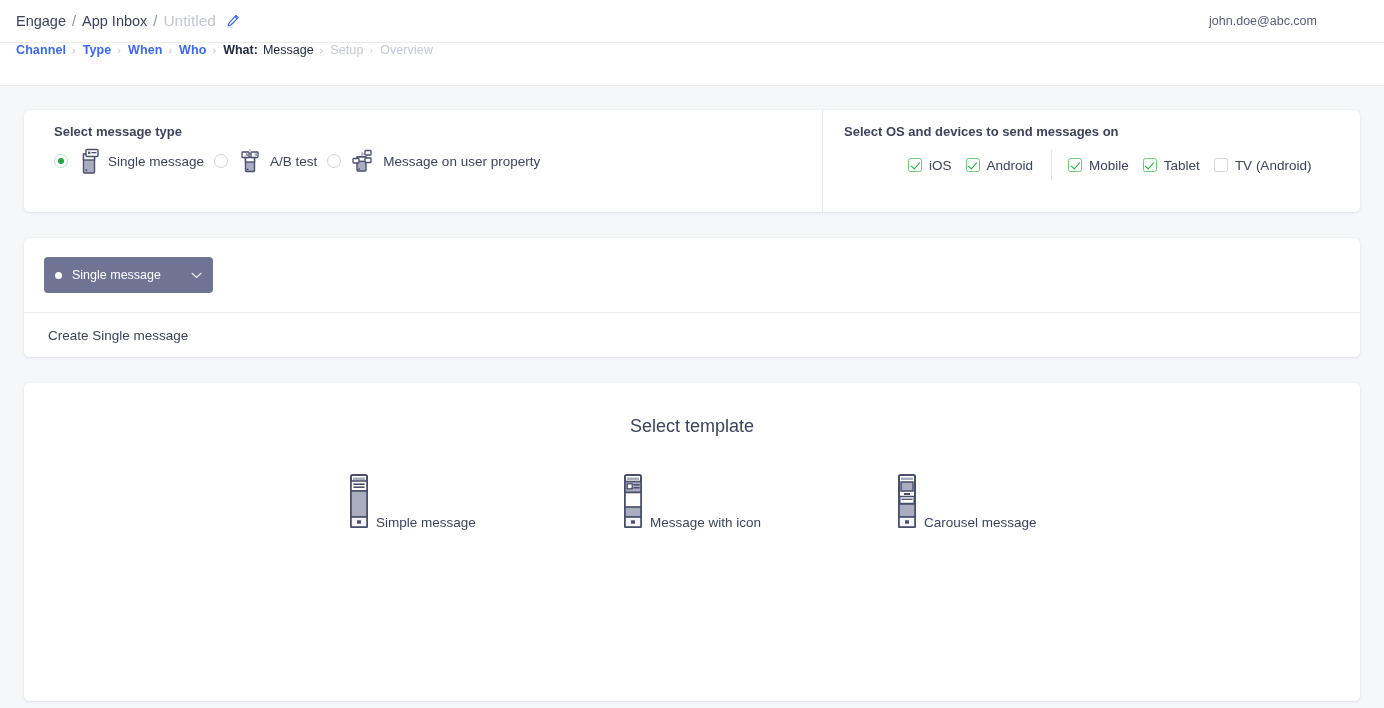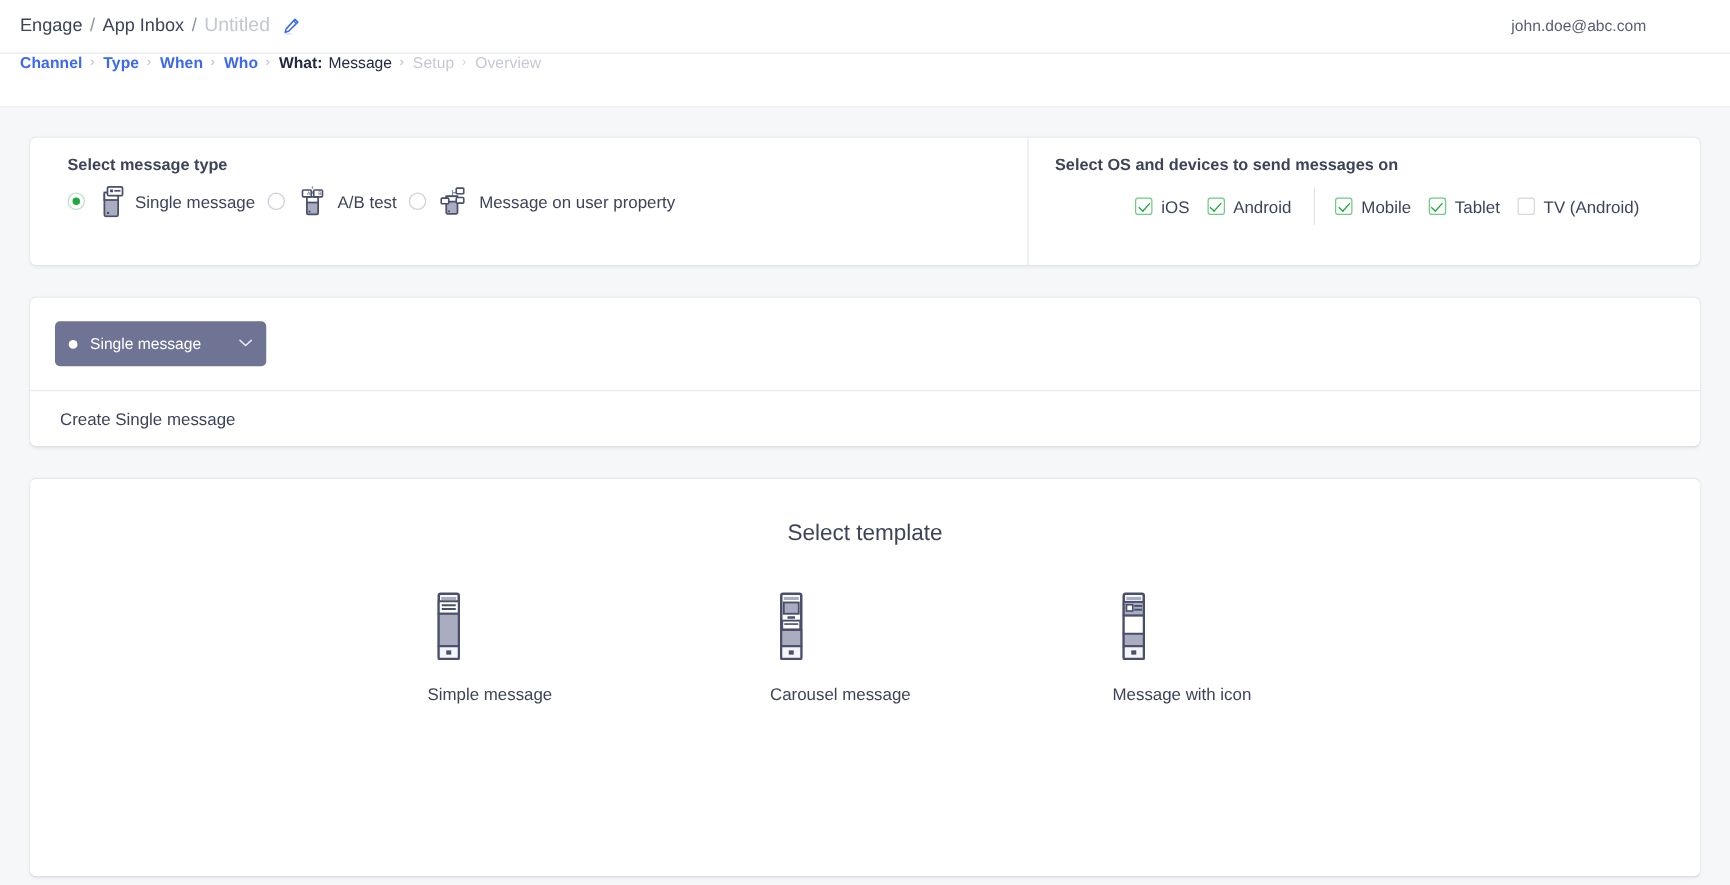--- a/index.html
+++ b/index.html
@@ -205,22 +205,22 @@
     margin-bottom: 35px;
   }
   .tpl-grid {
     display: flex;
     justify-content: center;
     gap: 122px;
   }
   .tpl-item {
     width: 152px;
     display: flex;
-    flex-direction: column;
-    align-items: flex-start;
+    flex-direction: row;
+    align-items: flex-end;
     cursor: pointer;
   }
   .tpl-icon { height: 58px; display: flex; align-items: center; justify-content: center; }
   .tpl-label {
     margin-top: 18px;
     font-size: 13.5px;
     color: #3d4359;
     text-align: center;
     white-space: nowrap;
   }
@@ -408,46 +408,46 @@
           </svg>
         </span>
         <span class="tpl-label">Simple message</span>
       </div>
 
       <div class="tpl-item">
         <span class="tpl-icon">
           <svg width="34" height="56" viewBox="0 0 34 56" aria-hidden="true">
             <rect x="9" y="2" width="16" height="52" rx="1.5" fill="#ffffff" stroke="#4a4f6b" stroke-width="2"></rect>
             <rect x="11" y="4.5" width="12" height="2.5" fill="#aaadc0"></rect>
-            <rect x="11" y="9" width="12" height="9" fill="#aaadc0" stroke="#4a4f6b" stroke-width="1.5"></rect>
-            <rect x="14" y="20" width="6" height="2" fill="#4a4f6b"></rect>
-            <rect x="9.8" y="23.5" width="14.4" height="7" fill="#ffffff" stroke="#4a4f6b" stroke-width="1.5"></rect>
-            <rect x="11.4" y="25.6" width="11.2" height="1.3" fill="#4a4f6b"></rect>
-            <rect x="9" y="31" width="16" height="13" fill="#aaadc0" stroke="#4a4f6b" stroke-width="1.6"></rect>
-            <rect x="9" y="44" width="16" height="10" fill="#f4f5f8" stroke="#4a4f6b" stroke-width="1.6"></rect>
-            <rect x="15" y="47.3" width="4" height="3.4" fill="#4a4f6b"></rect>
-          </svg>
-        </span>
-        <span class="tpl-label">Carousel message</span>
-      </div>
-
-      <div class="tpl-item">
-        <span class="tpl-icon">
-          <svg width="34" height="56" viewBox="0 0 34 56" aria-hidden="true">
-            <rect x="9" y="2" width="16" height="52" rx="1.5" fill="#ffffff" stroke="#4a4f6b" stroke-width="2"></rect>
-            <rect x="11" y="4.5" width="12" height="2.5" fill="#aaadc0"></rect>
             <rect x="9" y="8.5" width="16" height="11" fill="#aaadc0" stroke="#4a4f6b" stroke-width="1.6"></rect>
             <rect x="11.2" y="10.8" width="5" height="5" fill="#ffffff" stroke="#4a4f6b" stroke-width="1.3"></rect>
             <rect x="17.4" y="11" width="6.2" height="1.5" fill="#4a4f6b"></rect>
             <rect x="17.4" y="14" width="6.2" height="1.5" fill="#4a4f6b"></rect>
             <rect x="9" y="19.5" width="16" height="15" fill="#ffffff" stroke="#4a4f6b" stroke-width="1.6"></rect>
             <rect x="9" y="34" width="16" height="10" fill="#aaadc0" stroke="#4a4f6b" stroke-width="1.6"></rect>
             <rect x="9" y="44" width="16" height="10" fill="#f4f5f8" stroke="#4a4f6b" stroke-width="1.6"></rect>
             <rect x="15" y="47.3" width="4" height="3.4" fill="#4a4f6b"></rect>
           </svg>
         </span>
         <span class="tpl-label">Message with icon</span>
       </div>
 
+      <div class="tpl-item">
+        <span class="tpl-icon">
+          <svg width="34" height="56" viewBox="0 0 34 56" aria-hidden="true">
+            <rect x="9" y="2" width="16" height="52" rx="1.5" fill="#ffffff" stroke="#4a4f6b" stroke-width="2"></rect>
+            <rect x="11" y="4.5" width="12" height="2.5" fill="#aaadc0"></rect>
+            <rect x="11" y="9" width="12" height="9" fill="#aaadc0" stroke="#4a4f6b" stroke-width="1.5"></rect>
+            <rect x="14" y="20" width="6" height="2" fill="#4a4f6b"></rect>
+            <rect x="9.8" y="23.5" width="14.4" height="7" fill="#ffffff" stroke="#4a4f6b" stroke-width="1.5"></rect>
+            <rect x="11.4" y="25.6" width="11.2" height="1.3" fill="#4a4f6b"></rect>
+            <rect x="9" y="31" width="16" height="13" fill="#aaadc0" stroke="#4a4f6b" stroke-width="1.6"></rect>
+            <rect x="9" y="44" width="16" height="10" fill="#f4f5f8" stroke="#4a4f6b" stroke-width="1.6"></rect>
+            <rect x="15" y="47.3" width="4" height="3.4" fill="#4a4f6b"></rect>
+          </svg>
+        </span>
+        <span class="tpl-label">Carousel message</span>
+      </div>
+
     </div>
   </div>
 
 </div>
 
 </body></html>

